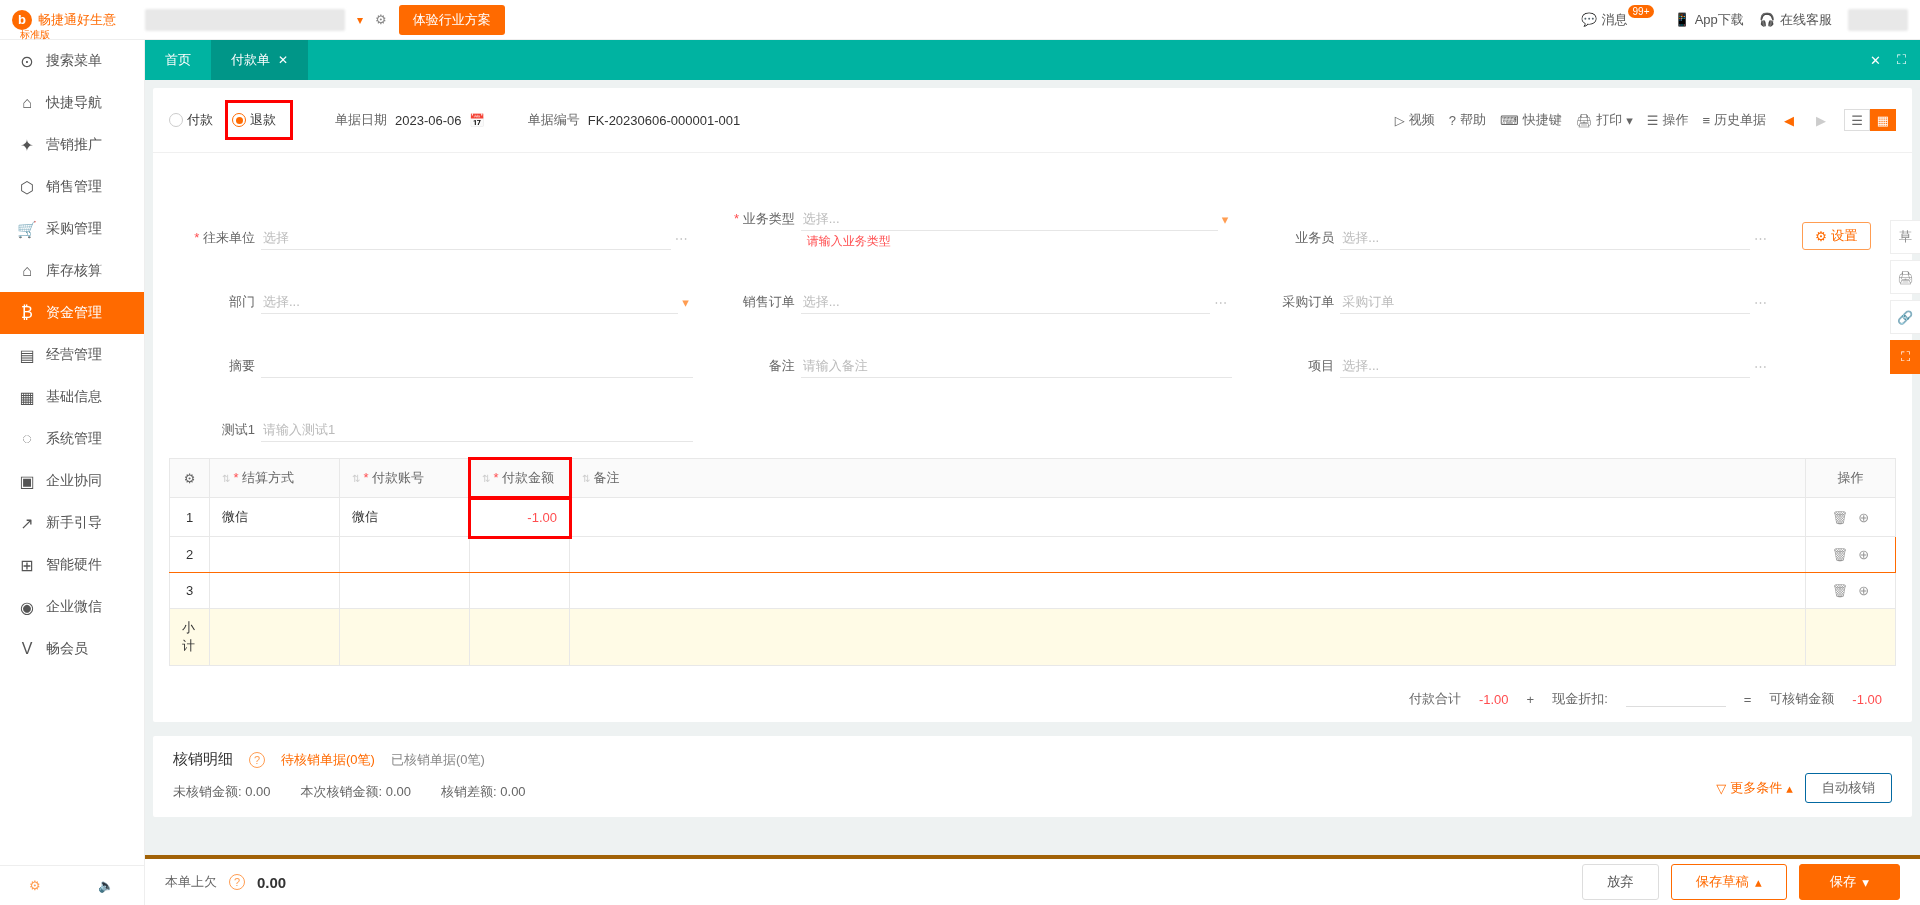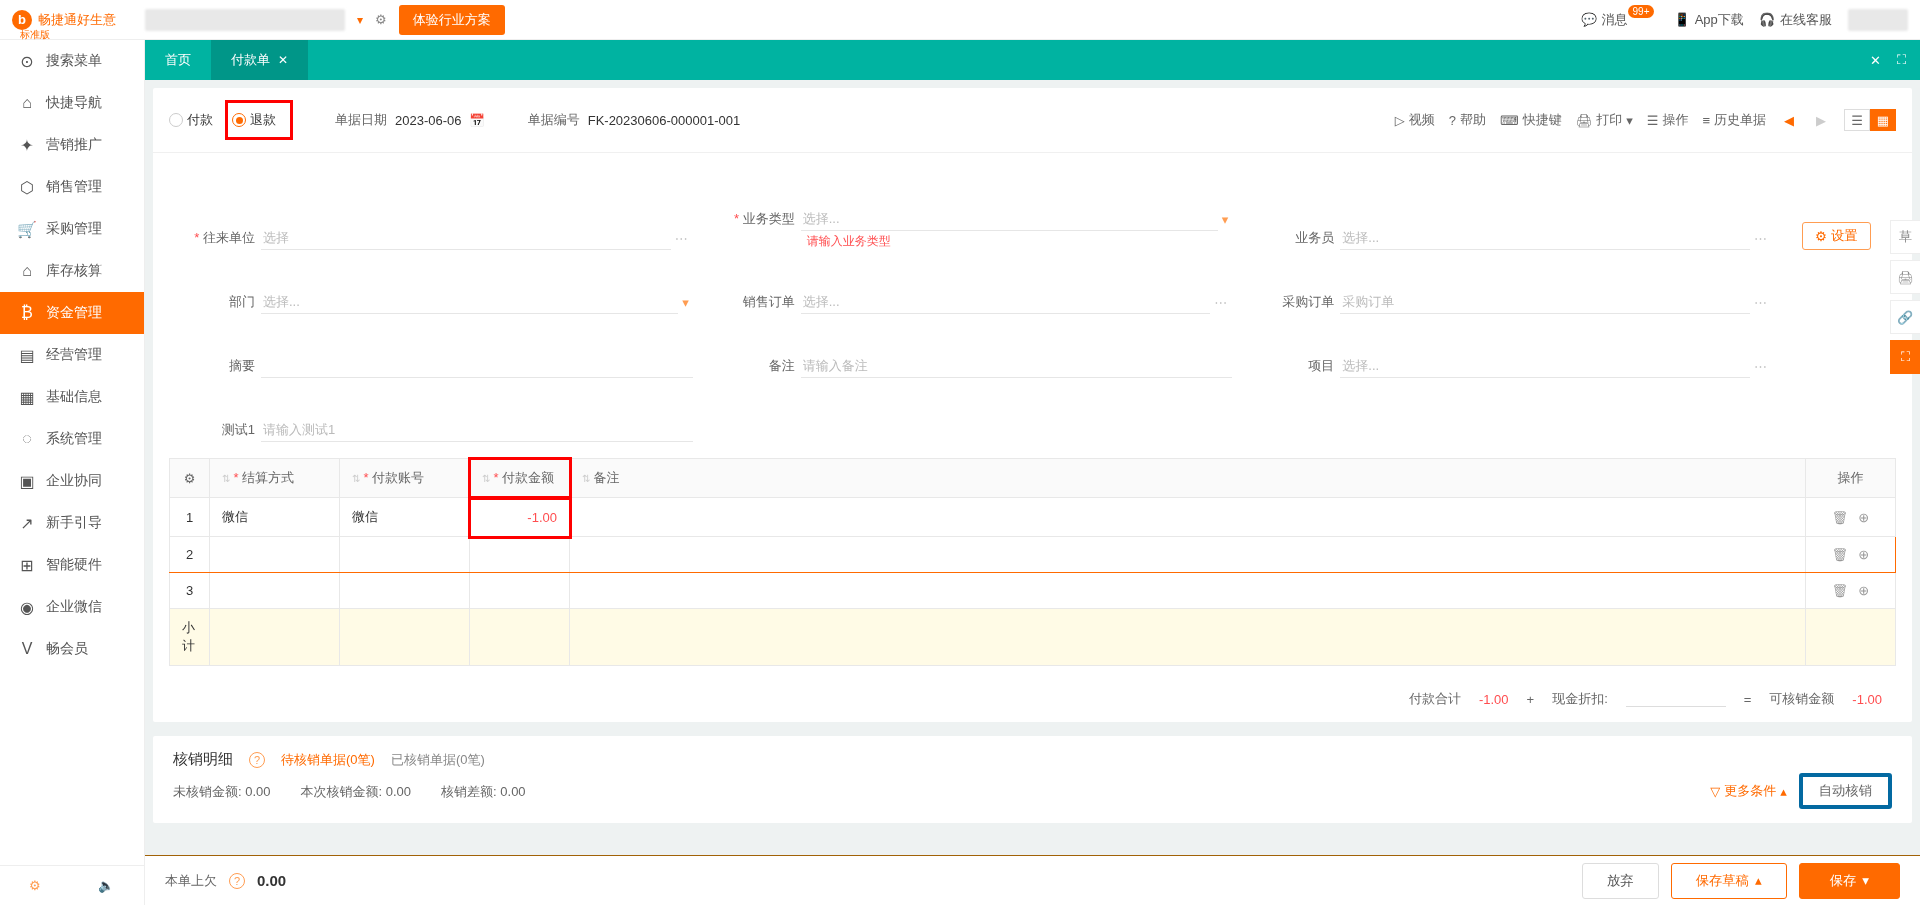--- a/index.html
+++ b/index.html
@@ -103,24 +103,24 @@
 
 .verify { margin-top: 14px; padding: 14px 20px; }
 .verify-head { display: flex; align-items: center; gap: 16px; margin-bottom: 14px; }
 .verify-title { font-size: 15px; color: #333; }
 .info-icon { color: #ff9d52; border: 1px solid #ff9d52; border-radius: 50%; width: 16px; height: 16px; display: inline-flex; align-items: center; justify-content: center; font-size: 11px; }
 .verify-tab { color: #888; cursor: pointer; }
 .verify-tab.active { color: #ff6a00; }
 .verify-stats { display: flex; gap: 30px; color: #666; font-size: 13px; margin-bottom: 12px; }
 .verify-actions { display: flex; justify-content: flex-end; gap: 12px; align-items: center; margin-top: -40px; }
 .link-orange { color: #ff6a00; cursor: pointer; display: flex; align-items: center; gap: 4px; }
-.btn-outline-gray { border: 4px solid #0369a1; background: #fff; padding: 5px 16px; border-radius: 3px; cursor: pointer; color: #666; }
-
-
-.page-footer { position: fixed; left: 145px; right: 0; bottom: 0; height: 50px; background: #fff; border-top: 1px solid #a16207; display: flex; align-items: center; padding: 0 20px; gap: 12px; }
+.btn-outline-gray { border: 1px solid #0369a1; background: #fff; padding: 5px 16px; border-radius: 3px; cursor: pointer; color: #666; }
+
+
+.page-footer { position: fixed; left: 145px; right: 0; bottom: 0; height: 50px; background: #fff; border-top: 4px solid #a16207; display: flex; align-items: center; padding: 0 20px; gap: 12px; }
 .owe-label { color: #666; }
 .owe-val { font-weight: bold; font-size: 15px; }
 .footer-spacer { flex: 1; }
 .btn-white { border: 1px solid #ddd; background: #fff; padding: 8px 24px; border-radius: 3px; cursor: pointer; color: #555; }
 .btn-orange-outline { border: 1px solid #ff6a00; background: #fff; color: #ff6a00; padding: 8px 24px; border-radius: 3px; cursor: pointer; display: flex; align-items: center; gap: 6px; text-align: right; }
 .btn-orange-fill { border: 1px solid #ff6a00; background: #ff6a00; color: #fff; padding: 8px 30px; border-radius: 3px; cursor: pointer; display: flex; align-items: center; gap: 6px; }
 
 
 .float-right { position: fixed; right: 0; top: 220px; display: flex; flex-direction: column; gap: 6px; }
 .fr-btn { width: 30px; height: 34px; background: #fff; border: 1px solid #eee; display: flex; align-items: center; justify-content: center; cursor: pointer; color: #888; border-right: none; }

